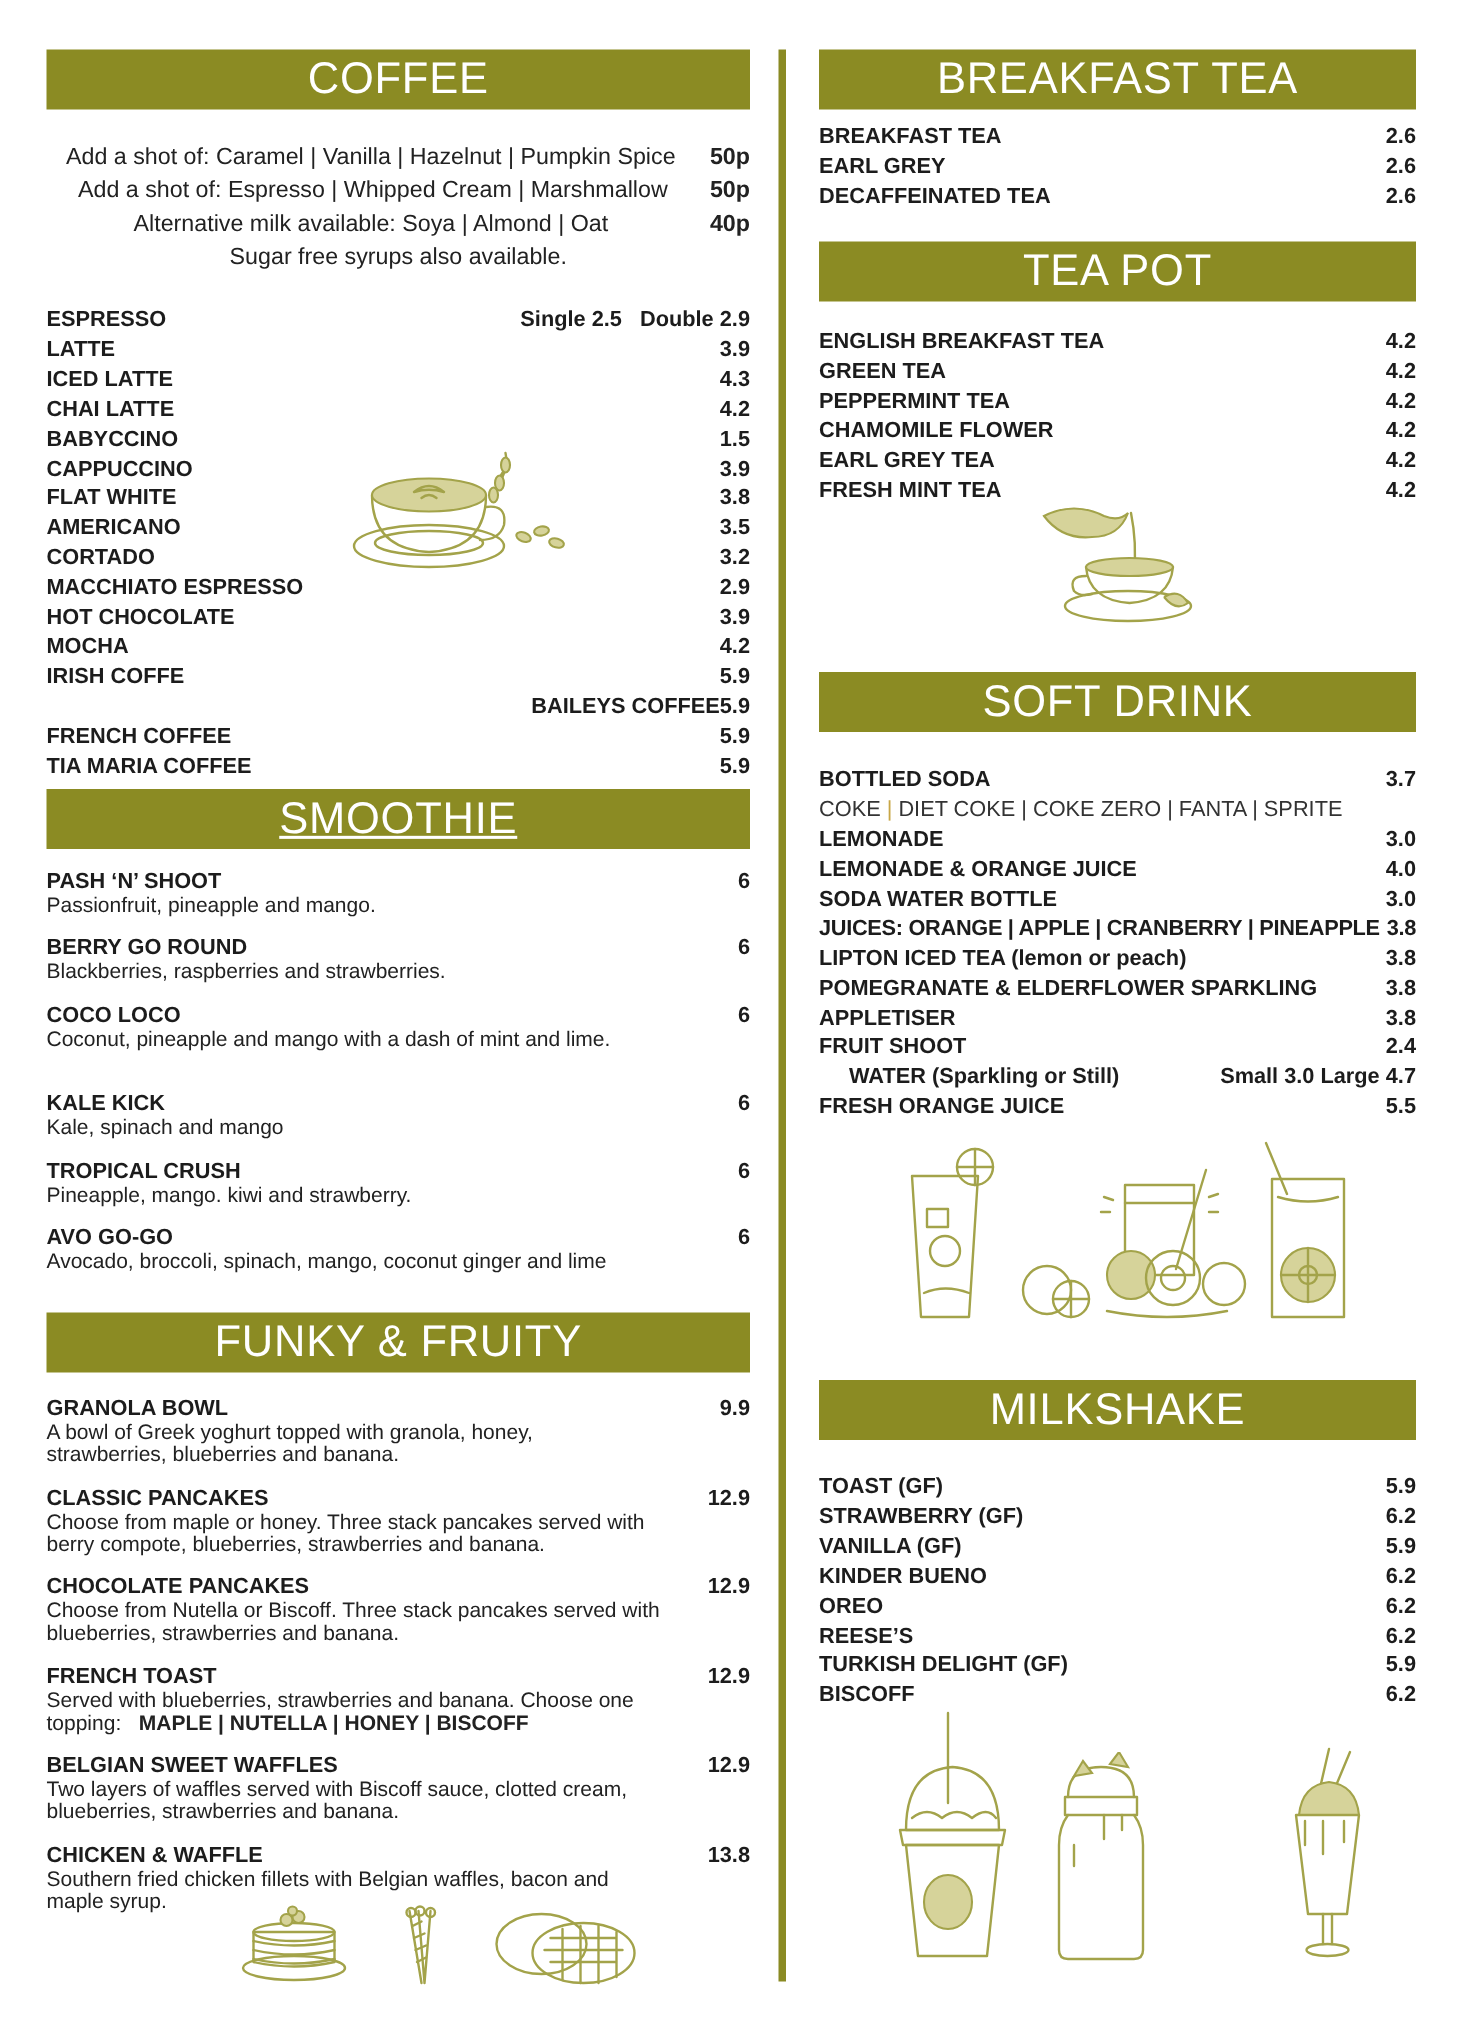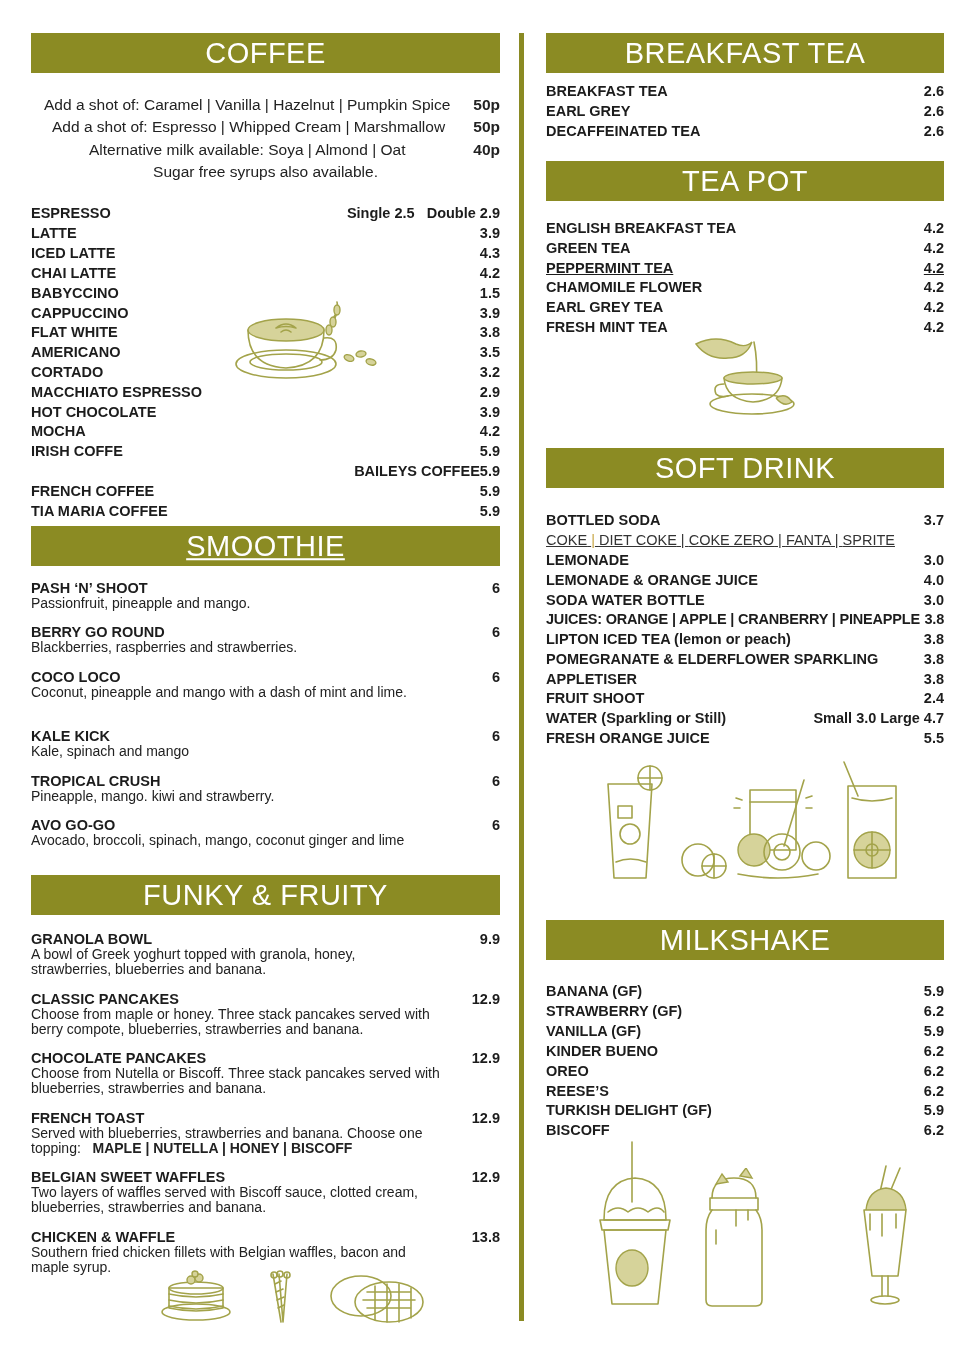--- a/index.html
+++ b/index.html
@@ -23,21 +23,21 @@
          font-size: 14.5px; font-weight: bold; line-height: 20px; text-transform: none; }
   .row .price { font-weight: bold; text-align: right; }
 
   .addon { position: absolute; font-size: 15.5px; line-height: 22.5px; color: #222; }
 
   .item { position: absolute; left: 0; right: 0; }
   .item .head { display: flex; justify-content: space-between; font-size: 14.5px; font-weight: bold; line-height: 16px; }
   .item .desc { font-size: 14px; line-height: 15px; color: #222; width: 430px; }
   .item .desc b { font-weight: bold; text-align: center; }
 
-  .sub { font-weight: normal; color: #333; text-decoration: underline; }
+  .sub { font-weight: normal; color: #333; }
   .sep-gold { color: #c8a646; }
 
   .illus { position: absolute; }
   svg { display: block; }
   .ink { stroke: #a3a34a; fill: none; stroke-width: 1.6; stroke-linecap: round; stroke-linejoin: round; }
   .inkfill { fill: #d6d39a; stroke: #a3a34a; stroke-width: 1.4; }
 </style>
 </head>
 <body>
 
@@ -293,21 +293,21 @@
     </div>
 
   <div class="row" style="top:218px;">
       <span>ENGLISH BREAKFAST TEA</span>
       <span class="price">4.2</span>
     </div>
   <div class="row" style="top:238px;">
       <span>GREEN TEA</span>
       <span class="price">4.2</span>
     </div>
-  <div class="row" style="top:258px;text-decoration:underline;">
+  <div class="row" style="top:258px;">
       <span>PEPPERMINT TEA</span>
       <span class="price">4.2</span>
     </div>
   <div class="row" style="top:277px;">
       <span>CHAMOMILE FLOWER</span>
       <span class="price">4.2</span>
     </div>
   <div class="row" style="top:297px;">
       <span>EARL GREY TEA</span>
       <span class="price">4.2</span>
@@ -371,21 +371,21 @@
       <span class="price">3.8</span>
     </div>
   <div class="row" style="top:669px;">
       <span>APPLETISER</span>
       <span class="price">3.8</span>
     </div>
   <div class="row" style="top:688px;">
       <span>FRUIT SHOOT</span>
       <span class="price">2.4</span>
     </div>
-  <div class="row" style="top:708px;">
+  <div class="row" style="top:708px;margin-left:20px;">
       <span>WATER (Sparkling or Still)</span>
       <span class="price">Small 3.0 Large 4.7</span>
     </div>
   <div class="row" style="top:728px;">
       <span>FRESH ORANGE JUICE</span>
       <span class="price">5.5</span>
     </div>
 
   <div class="illus" style="left:54px;top:762px;width:70px;height:120px;">
     <svg width="70" height="120" viewBox="0 0 70 120">
@@ -422,21 +422,21 @@
         <circle cx="30" cy="92" r="6" class="ink"></circle>
       <path d="M30 74 v36 M12 92 h36" class="ink"></path>
     </svg>
   </div>
 
   <div class="banner" style="top:920px;left:0;width:398px;">
       <span>MILKSHAKE</span>
     </div>
 
   <div class="row" style="top:981px;">
-      <span>BANANA (GF)</span>
+      <span>TOAST (GF)</span>
       <span class="price">5.9</span>
     </div>
   <div class="row" style="top:1001px;">
       <span>STRAWBERRY (GF)</span>
       <span class="price">6.2</span>
     </div>
   <div class="row" style="top:1021px;">
       <span>VANILLA (GF)</span>
       <span class="price">5.9</span>
     </div>

